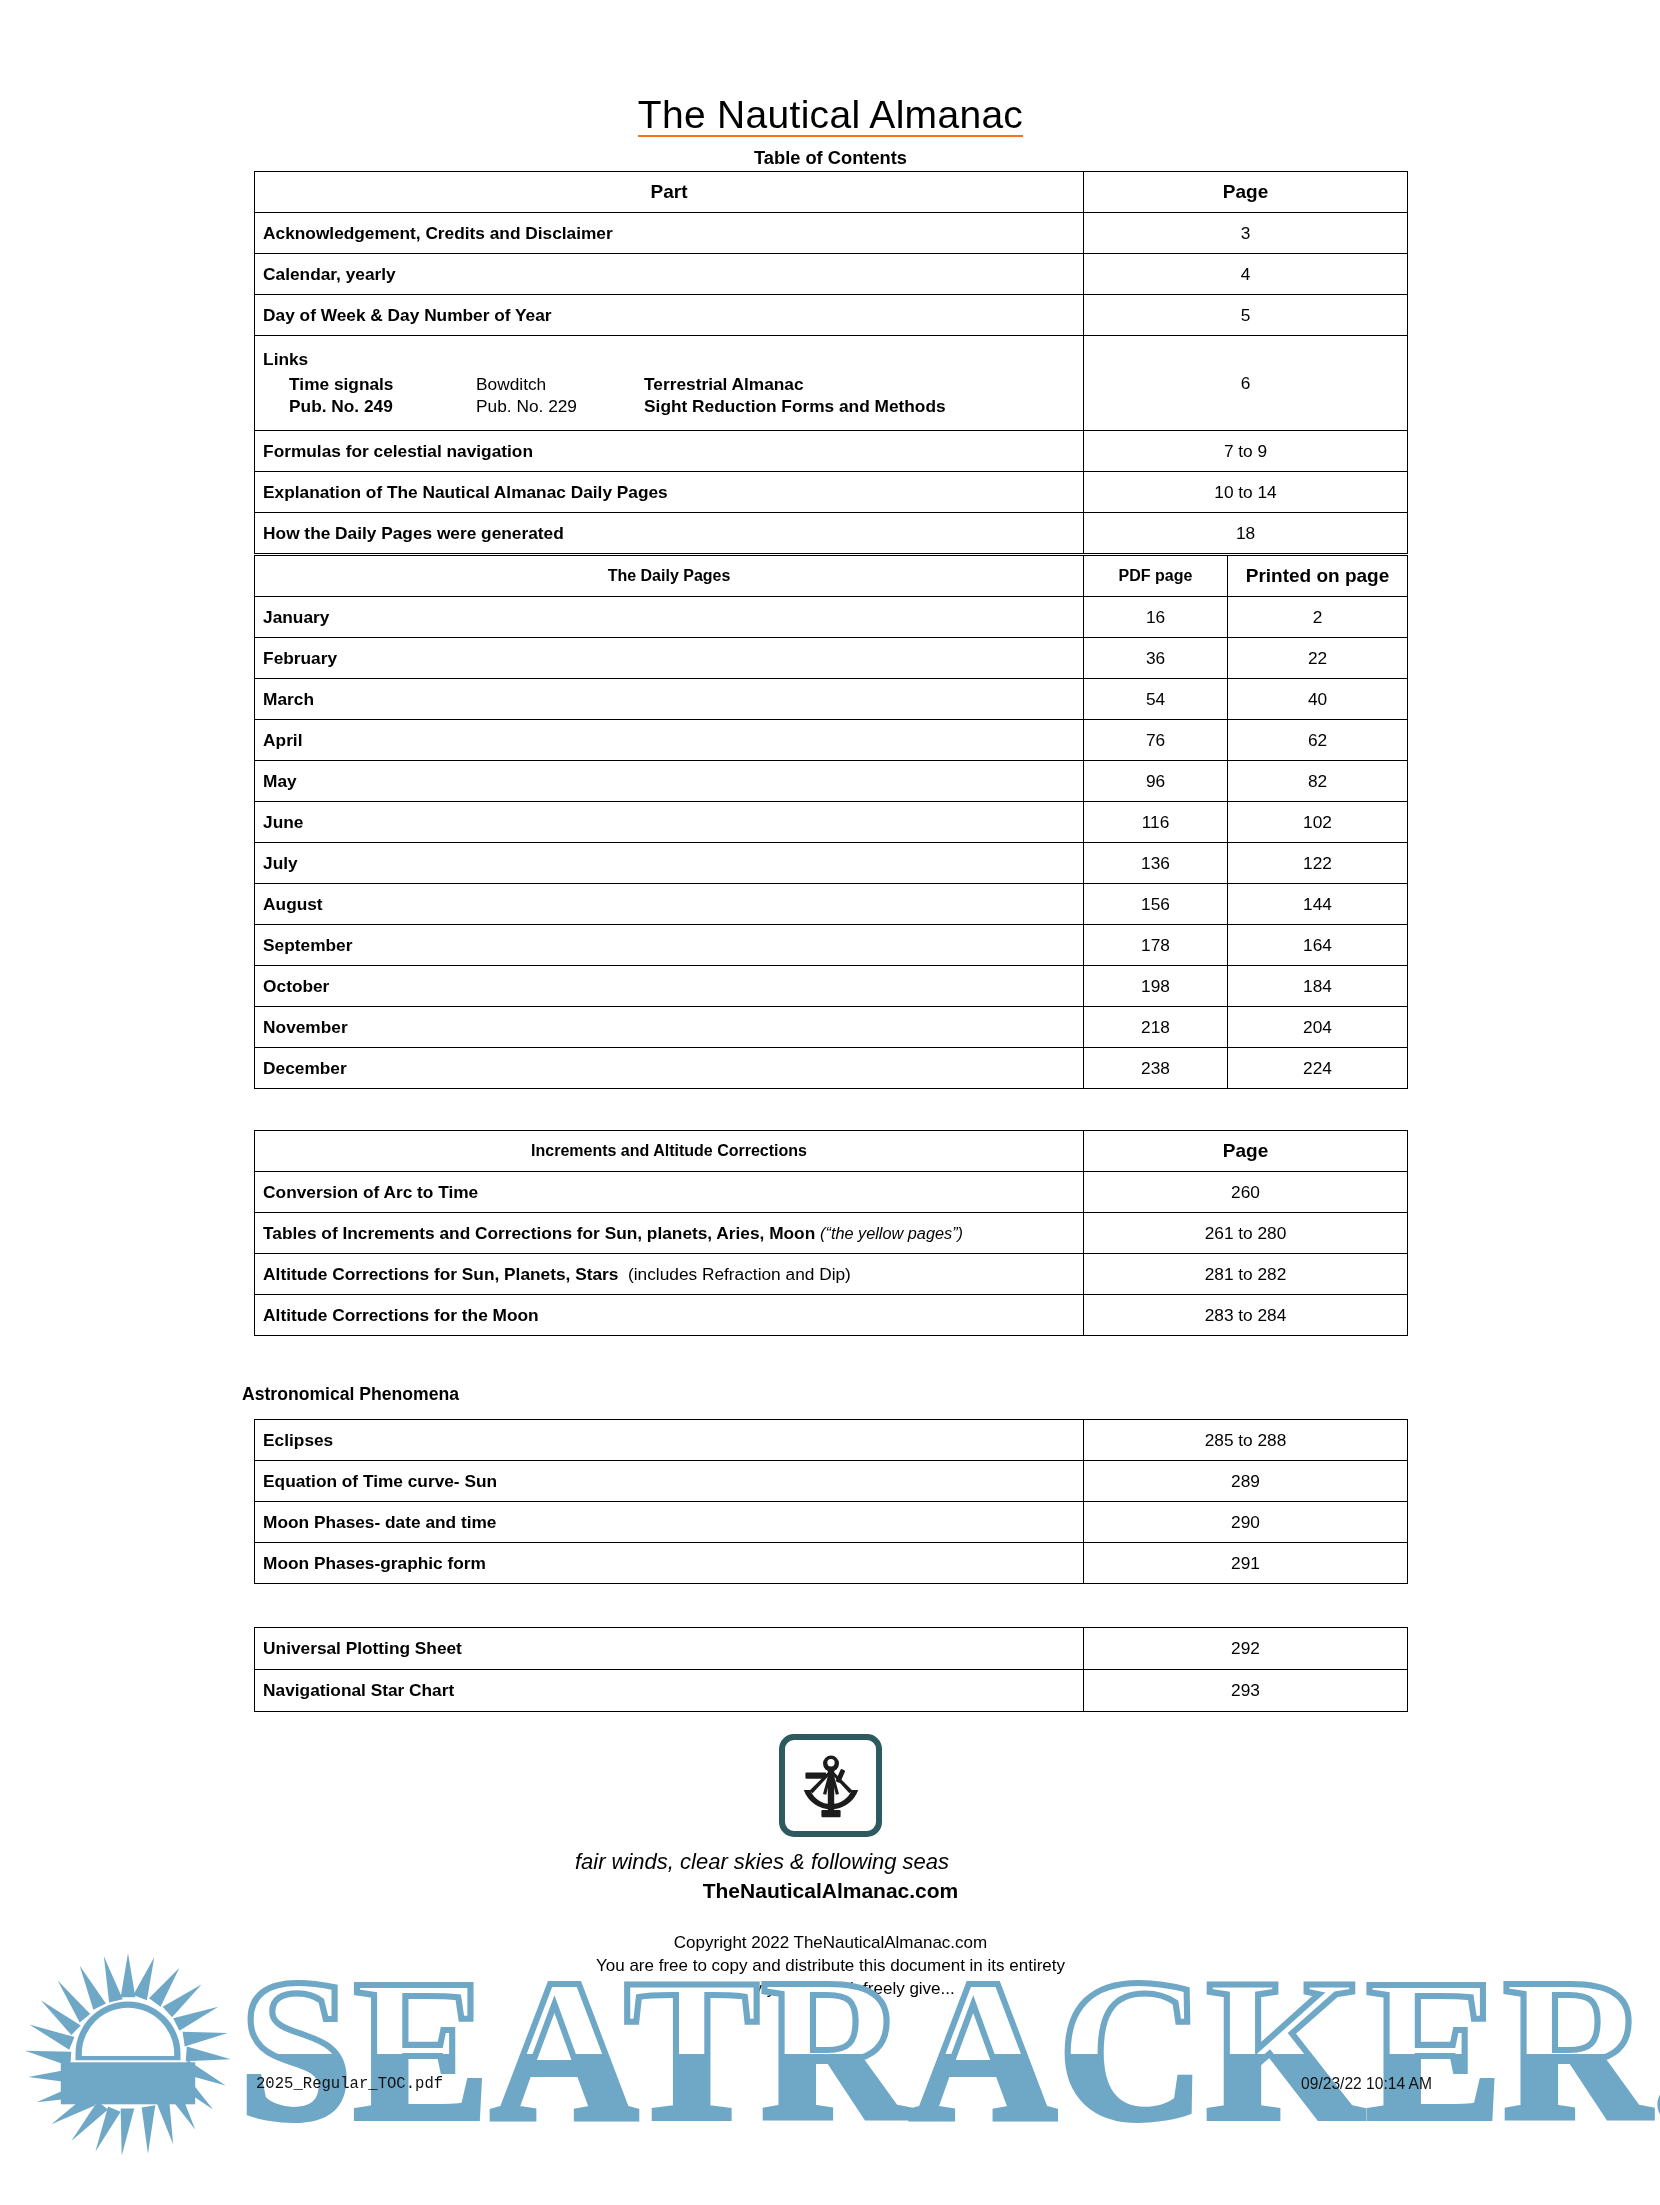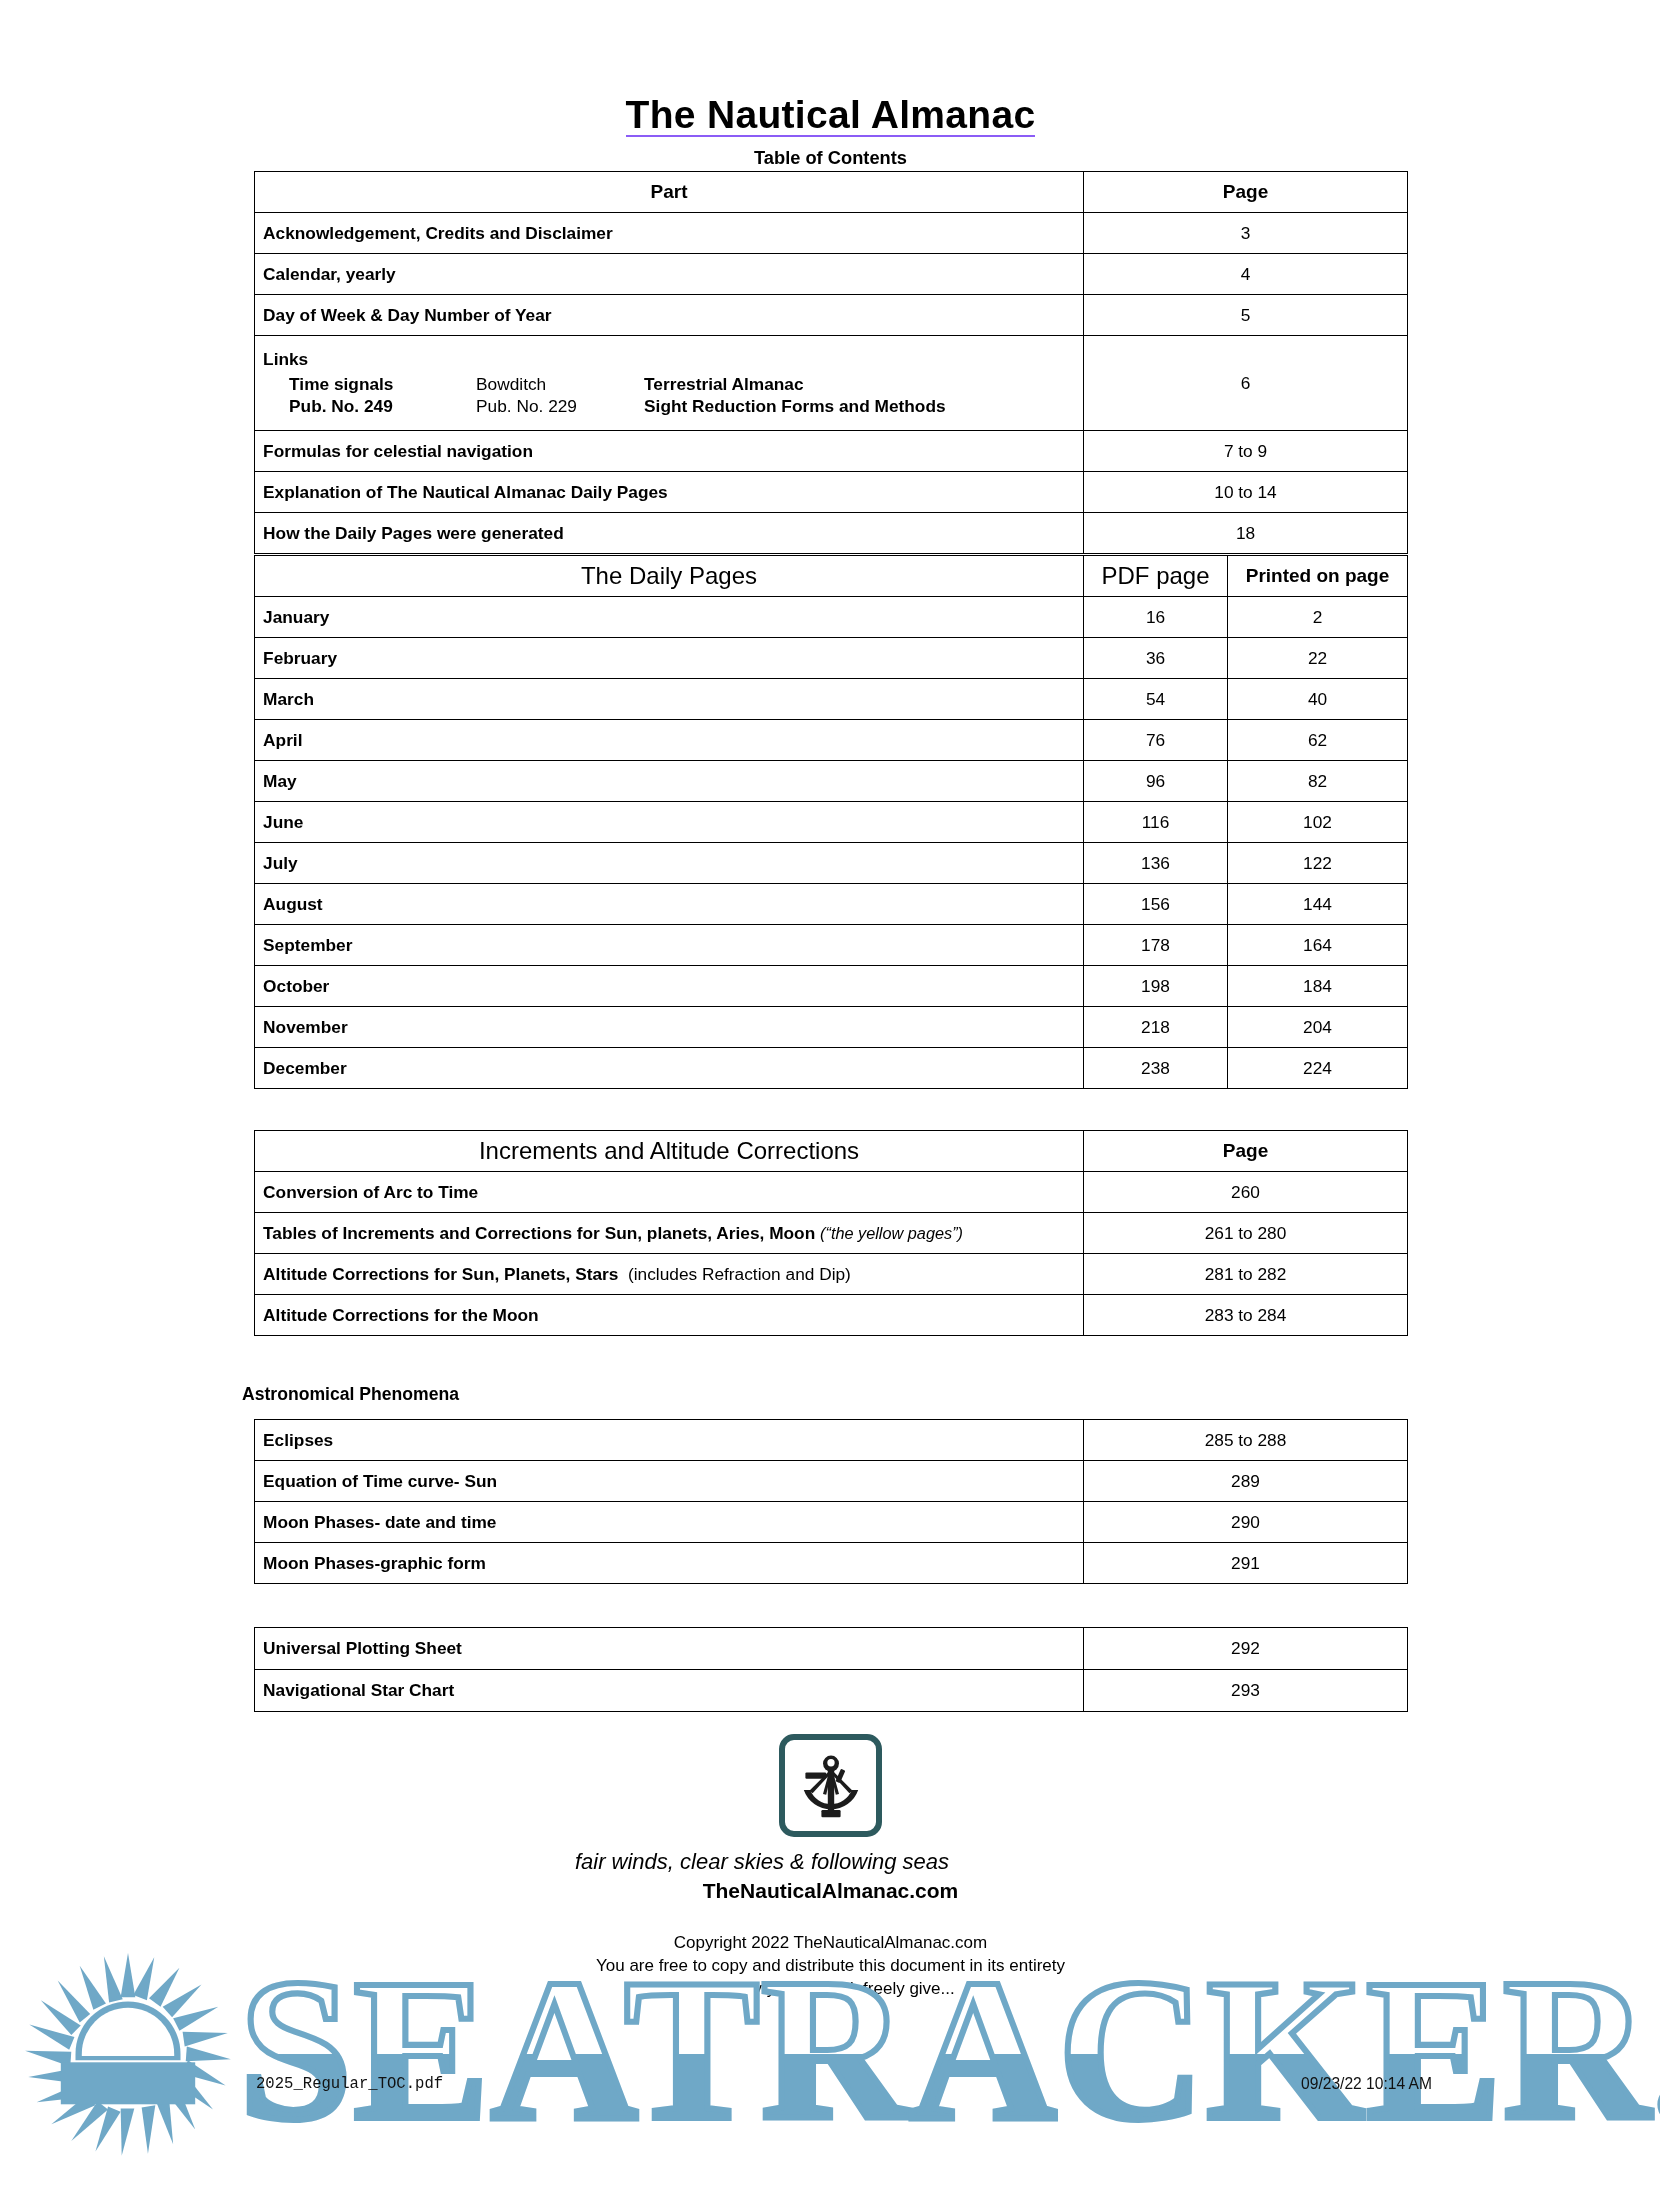--- a/index.html
+++ b/index.html
@@ -25,23 +25,23 @@
   
   .title-wrap {
     position: absolute;
     left: 0; top: 95px;
     width: 1661px;
     text-align: center;
   }
   .doc-title {
     display: inline-block;
     font-size: 39px;
-    font-weight: 700;
+    font-weight: 400;
     letter-spacing: 0.3px;
-    border-bottom: 2px solid #8b5cf6;
+    border-bottom: 2px solid #f97316;
     padding-bottom: 1.4px;
     line-height: 1.0;
   }
   .doc-subtitle {
     margin-top: 9.5px;
     font-size: 18.3px;
     font-weight: bold;
   }
 
   
@@ -57,22 +57,22 @@
     vertical-align: middle;
     font-weight: normal;
   }
   .tbl .hdr {
     text-align: center;
     font-weight: bold;
     font-size: 19px;
   }
   .tbl .hdr-plain {
     text-align: center;
-    font-weight: normal;
-    font-size: 24px;
+    font-weight: bold;
+    font-size: 16px;
     margin-left: 44px;
   }
   .tbl .lbl {
     text-align: left;
     font-weight: bold;
   }
   .tbl .num {
     text-align: center;
     font-weight: normal;
   }

